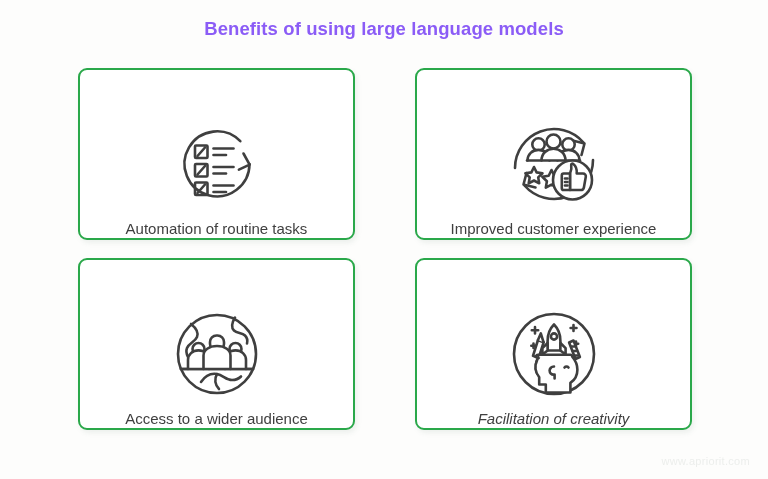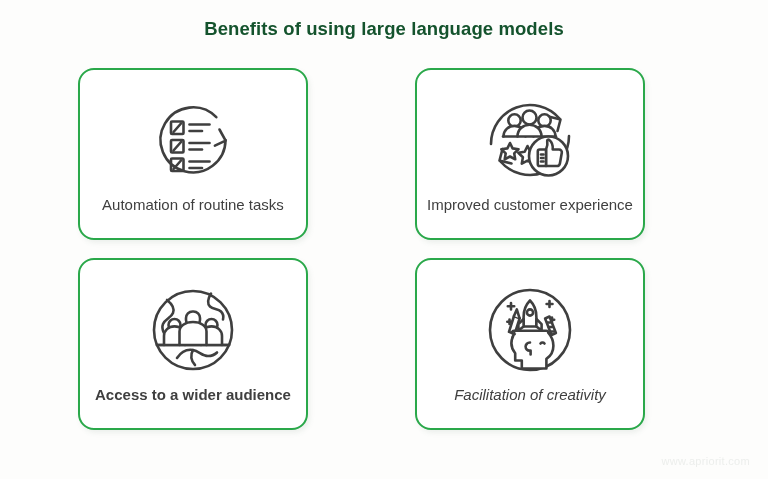--- a/index.html
+++ b/index.html
@@ -21,47 +21,47 @@
     box-sizing: border-box;
   }
   .title {
     position: absolute;
     top: 18px;
     left: 0;
     width: 768px;
     text-align: center;
     font-size: 18.5px;
     font-weight: bold;
-    color: #14532d;
+    color: #8b5cf6;
     letter-spacing: 0.1px;
   }
   .grid {
     position: absolute;
     top: 68px;
     left: 78px;
     width: 614px;
     height: 360px;
   }
   .card {
     position: absolute;
-    width: 230px;
+    width: 277px;
     height: 172px;
     box-sizing: border-box;
     border: 2px solid #2aa84a;
-    border-radius: 16px;
+    border-radius: 9px;
     background: #ffffff;
     box-shadow: 2px 3px 5px rgba(120,150,130,0.12);
     display: flex;
     flex-direction: column;
     align-items: center;
-    justify-content: flex-start;
+    justify-content: flex-end;
   }
   .card.c0 { left: 0px;   top: 0px; }
   .card.c1 { left: 337px; top: 0px; }
-  .card.c2 { left: 0px;   top: 190px; font-weight: bold; }
+  .card.c2 { left: 0px;   top: 190px; }
   .card.c3 { left: 337px; top: 190px; font-style: italic; }
 
   .card-icon {
     margin-top: 18px;
     width: 104px;
     height: 104px;
     display: block;
   }
   .card-label {
     margin-top: 4px;

